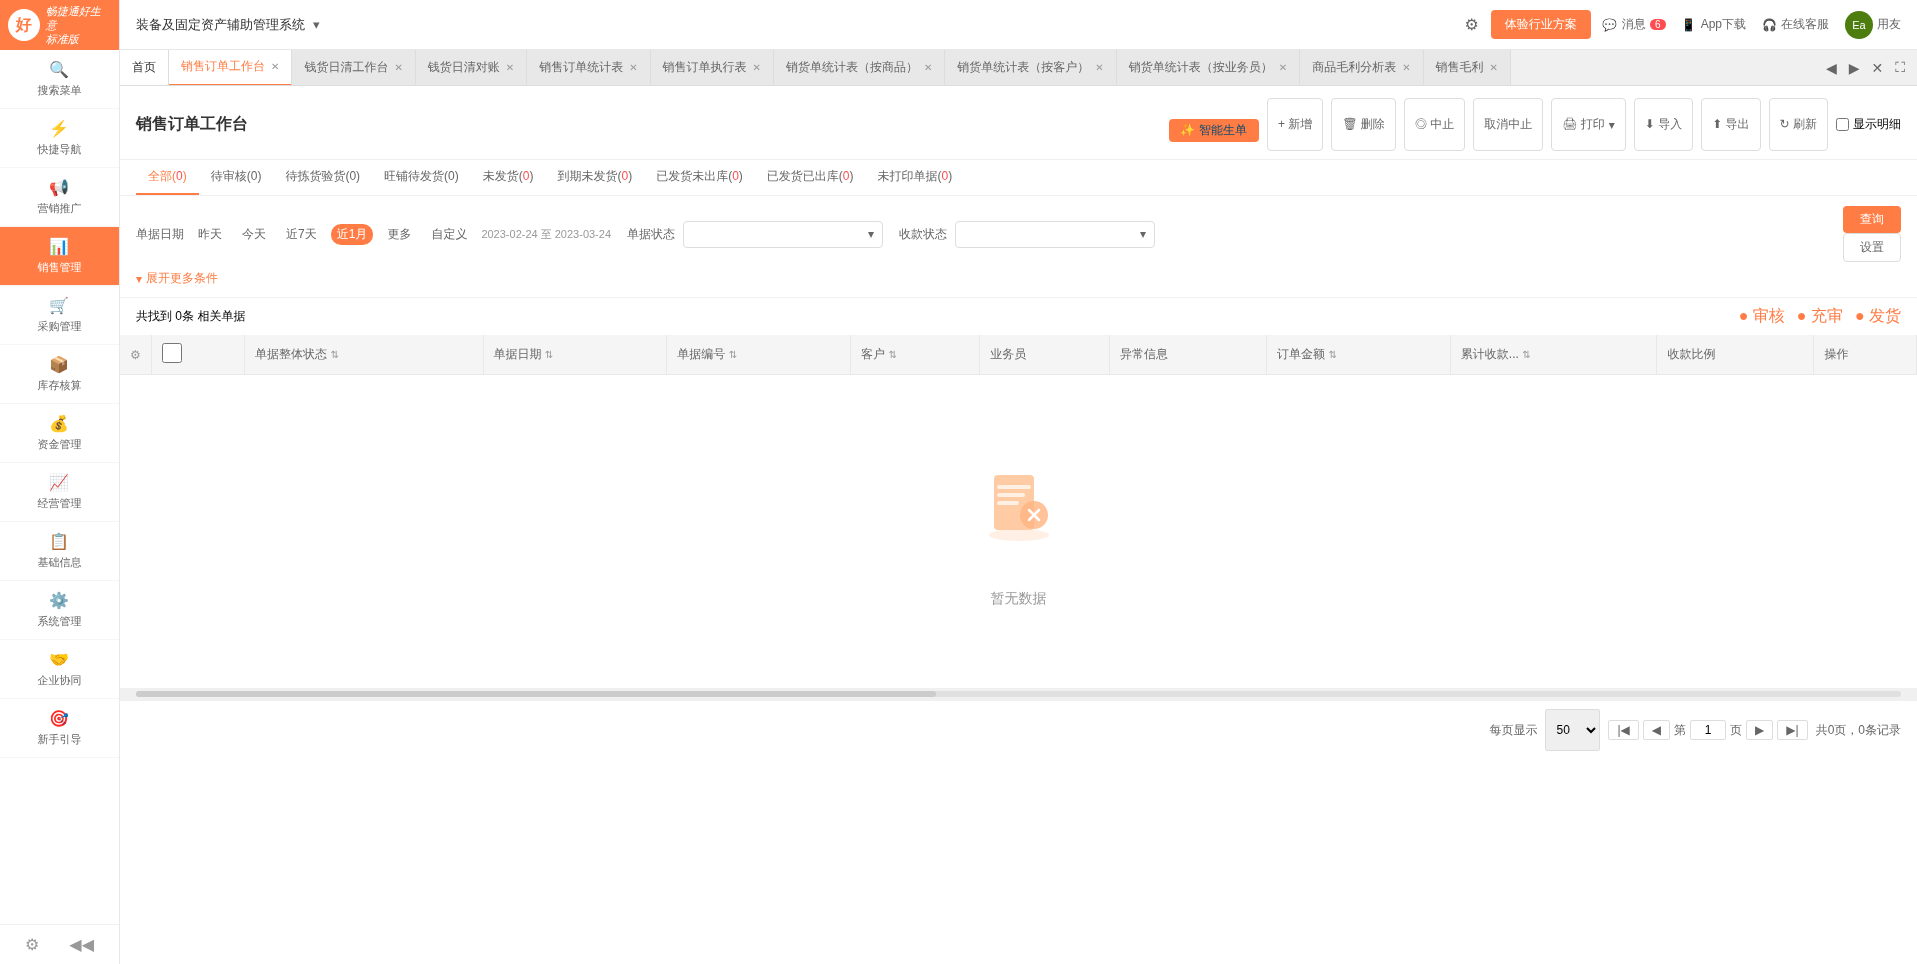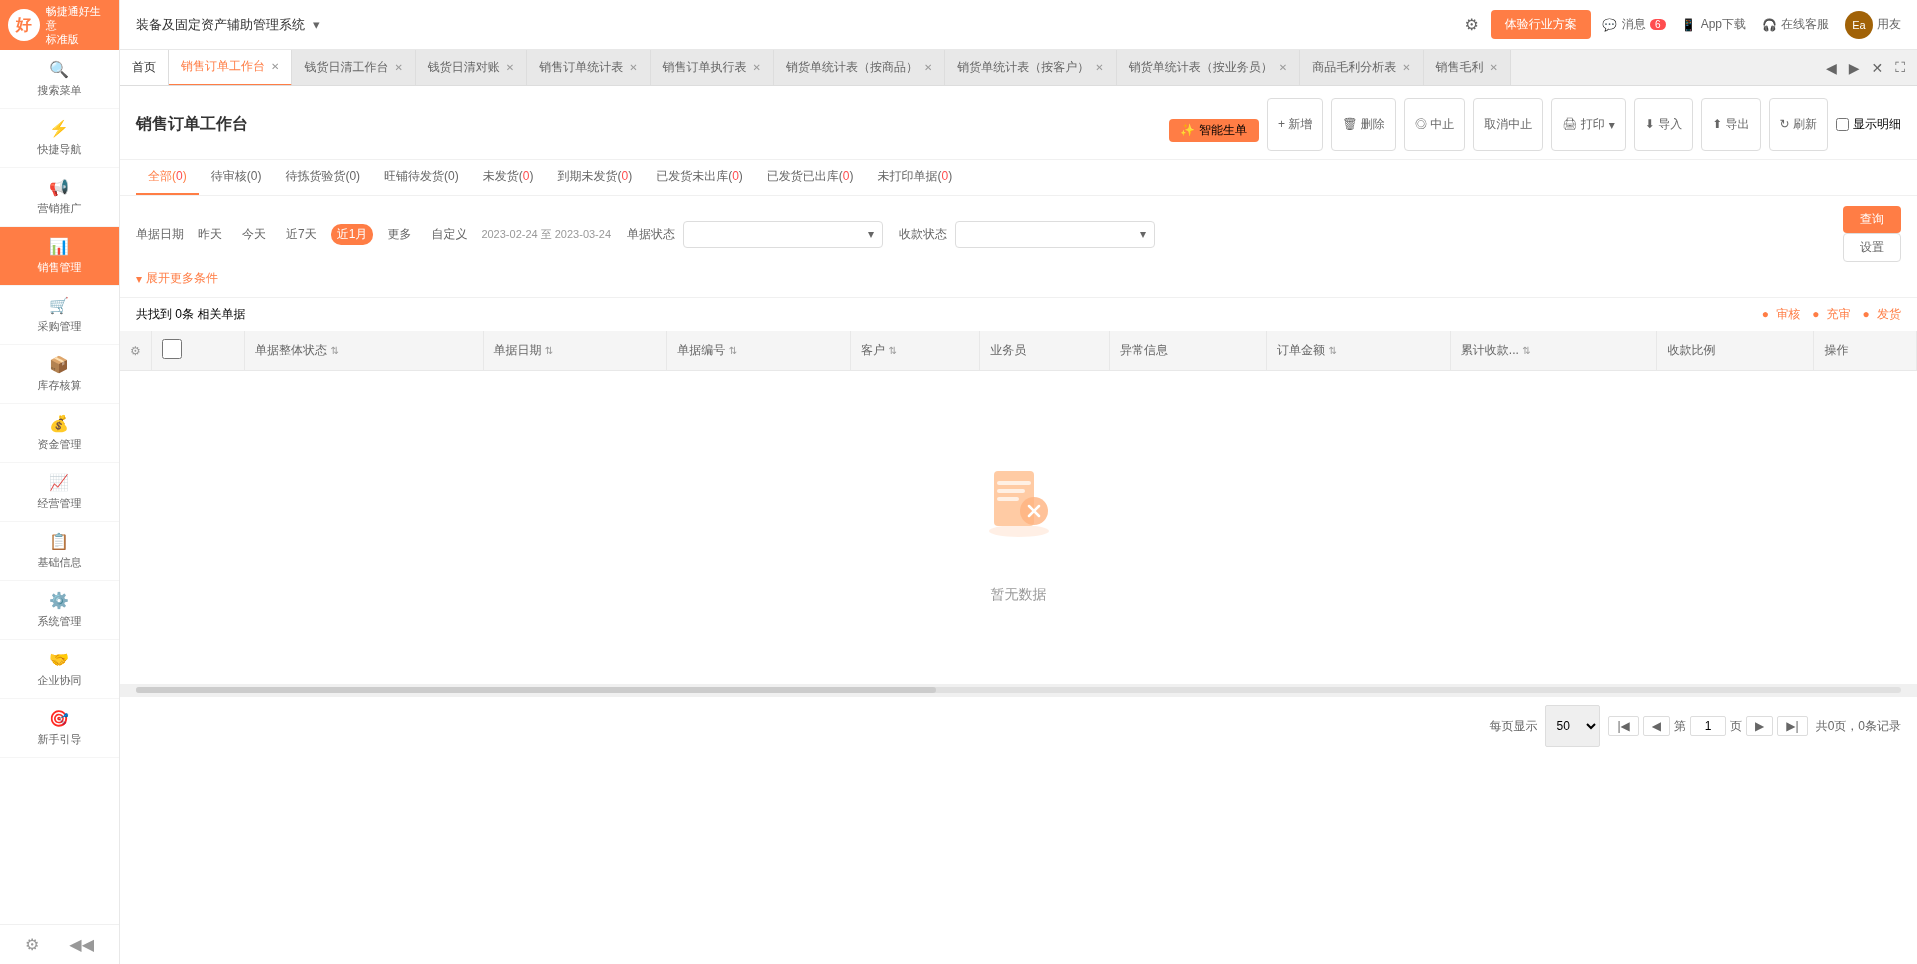--- a/index.html
+++ b/index.html
@@ -2,59 +2,59 @@
 <html><head>
   <meta charset="utf-8">
   <style>
     * { box-sizing: border-box; margin: 0; padding: 0; }
     body { font-family: "Microsoft YaHei", Arial, sans-serif; font-size: 12px; background: #f5f5f5; display: flex; height: 964px; overflow: hidden; }
 
     
     .sidebar { width: 120px; background: #fff; display: flex; flex-direction: column; border-right: 1px solid #e8e8e8; flex-shrink: 0; }
     .sidebar-logo { background: #ff7d45; padding: 10px 8px; display: flex; align-items: center; gap: 6px; height: 50px; }
     .sidebar-logo-icon { width: 32px; height: 32px; background: #fff; border-radius: 50%; display: flex; align-items: center; justify-content: center; color: #ff7d45; font-size: 16px; font-weight: bold; }
-    .sidebar-logo-text { color: #fff; font-size: 11px; line-height: 1.3; }
+    .sidebar-logo-text { color: #fff; font-size: 11px; line-height: 1.3; font-style: italic; }
     .sidebar-nav-item { display: flex; flex-direction: column; align-items: center; padding: 10px 8px; cursor: pointer; color: #666; gap: 4px; border-bottom: 1px solid #f5f5f5; }
     .sidebar-nav-item.active { background: #ff7d45; color: #fff; }
     .sidebar-nav-item .nav-icon { font-size: 16px; }
     .sidebar-nav-item .nav-label { font-size: 11px; }
     .sidebar-bottom { margin-top: auto; padding: 10px; display: flex; justify-content: space-around; border-top: 1px solid #f0f0f0; }
     .sidebar-bottom-btn { cursor: pointer; color: #999; font-size: 16px; }
 
     
     .main { flex: 1; display: flex; flex-direction: column; overflow: hidden; }
 
     
     .topbar { height: 50px; background: #fff; border-bottom: 1px solid #e8e8e8; display: flex; align-items: center; padding: 0 16px; gap: 12px; }
     .topbar-title { color: #333; font-size: 13px; flex: 1; display: flex; align-items: center; gap: 8px; }
     .topbar-dropdown { cursor: pointer; color: #666; }
     .topbar-settings { cursor: pointer; color: #666; font-size: 16px; }
     .topbar-industry-btn { background: #ff7d45; color: #fff; border: none; padding: 6px 14px; border-radius: 4px; cursor: pointer; font-size: 12px; }
     .topbar-right { display: flex; align-items: center; gap: 16px; color: #666; font-size: 12px; }
     .topbar-right-item { display: flex; align-items: center; gap: 4px; cursor: pointer; }
     .badge { background: #ff4d4f; color: #fff; border-radius: 10px; padding: 0 5px; font-size: 10px; min-width: 16px; text-align: center; }
-    .user-avatar { width: 28px; height: 28px; border-radius: 50%; background: #a16207; display: flex; align-items: center; justify-content: center; color: #fff; font-size: 11px; }
+    .user-avatar { width: 28px; height: 28px; border-radius: 50%; background: #4d7c0f; display: flex; align-items: center; justify-content: center; color: #fff; font-size: 11px; }
 
     
     .tabbar { background: #f0f0f0; display: flex; align-items: center; border-bottom: 1px solid #ddd; overflow: hidden; height: 36px; }
     .tab { display: flex; align-items: center; padding: 0 12px; height: 36px; cursor: pointer; background: #e8e8e8; border-right: 1px solid #ddd; font-size: 12px; color: #666; white-space: nowrap; gap: 6px; flex-shrink: 0; }
     .tab.active { background: #fff; color: #ff7d45; border-bottom: 2px solid #ff7d45; }
     .tab:first-child { background: #fff; color: #333; }
     .tab-close { color: #999; font-size: 10px; cursor: pointer; }
     .tabbar-nav { display: flex; align-items: center; margin-left: auto; padding: 0 8px; gap: 4px; }
     .tabbar-nav-btn { cursor: pointer; color: #666; padding: 2px 4px; font-size: 14px; }
 
     
     .content { flex: 1; overflow: auto; background: #fff; }
 
     
     .page-header { padding: 12px 16px 8px; display: flex; align-items: center; justify-content: space-between; border-bottom: 1px solid #f0f0f0; }
     .page-title { font-size: 16px; font-weight: bold; color: #333; }
     .page-actions { display: flex; align-items: center; gap: 8px; }
-    .btn-smart { background: #ff7d45; color: #000000; border: none; padding: 3px 12px; border-radius: 4px; cursor: pointer; font-size: 12px; display: flex; align-items: center; gap: 4px; margin-top: 12px; }
+    .btn-smart { background: #ff7d45; color: #0c4a6e; border: none; padding: 3px 12px; border-radius: 4px; cursor: pointer; font-size: 12px; display: flex; align-items: center; gap: 4px; margin-top: 12px; }
     .btn-action { background: #fff; color: #666; border: 1px solid #ddd; padding: 17px 10px; border-radius: 4px; cursor: pointer; font-size: 12px; display: flex; align-items: center; gap: 4px; }
 
     
     .subtabs { display: flex; padding: 0 16px; border-bottom: 1px solid #f0f0f0; background: #fff; }
     .subtab { padding: 8px 12px; cursor: pointer; color: #666; font-size: 12px; white-space: nowrap; border-bottom: 2px solid transparent; text-align: center; }
     .subtab.active { color: #ff7d45; border-bottom: 2px solid #ff7d45; }
     .subtab-count { color: #ff4d4f; }
 
     
     .filter-area { padding: 10px 16px; background: #fff; border-bottom: 1px solid #f0f0f0; display: flex; flex-direction: column; gap: 8px; }
@@ -66,21 +66,21 @@
     .filter-date-btn.active { background: #ff7d45; color: #fff; border-radius: 10px; }
     .filter-date-range { color: #999; font-size: 11px; }
     .filter-select { border: 1px solid #ddd; padding: 4px 8px; border-radius: 4px; font-size: 12px; min-width: 180px; background: #fff; cursor: pointer; color: #666; display: flex; align-items: center; justify-content: space-between; }
     .expand-btn { color: #ff7d45; cursor: pointer; font-size: 12px; display: flex; align-items: center; gap: 4px; }
     .btn-query { background: #ff7d45; color: #fff; border: none; padding: 5px 16px; border-radius: 4px; cursor: pointer; font-size: 12px; }
     .btn-setting { background: #fff; color: #666; border: 1px solid #ddd; padding: 5px 16px; border-radius: 4px; cursor: pointer; font-size: 12px; }
 
     
     .table-header { padding: 8px 16px; display: flex; align-items: center; justify-content: space-between; }
     .table-ops { display: flex; gap: 12px; }
-    .table-op-btn { color: #666; cursor: pointer; font-size: 12px; display: flex; align-items: center; gap: 4px; font-family: Liberation Mono, monospace; }
+    .table-op-btn { color: #666; cursor: pointer; font-size: 16px; display: flex; align-items: center; gap: 4px; }
     .table-op-btn.orange { color: #ff7d45; }
 
     
     .data-table { width: 100%; border-collapse: collapse; }
     .data-table th { background: #f5f5f5; padding: 8px 10px; text-align: left; border-bottom: 1px solid #e8e8e8; border-right: 1px solid #e8e8e8; color: #666; font-size: 12px; font-weight: normal; white-space: nowrap; }
     .data-table th:first-child, .data-table td:first-child { width: 30px; text-align: center; }
     .table-sort { color: #999; font-size: 10px; }
     .checkbox-cell { width: 20px; height: 20px; border: 1px solid #ddd; border-radius: 2px; cursor: pointer; }
     .settings-col { color: #999; cursor: pointer; }
 

